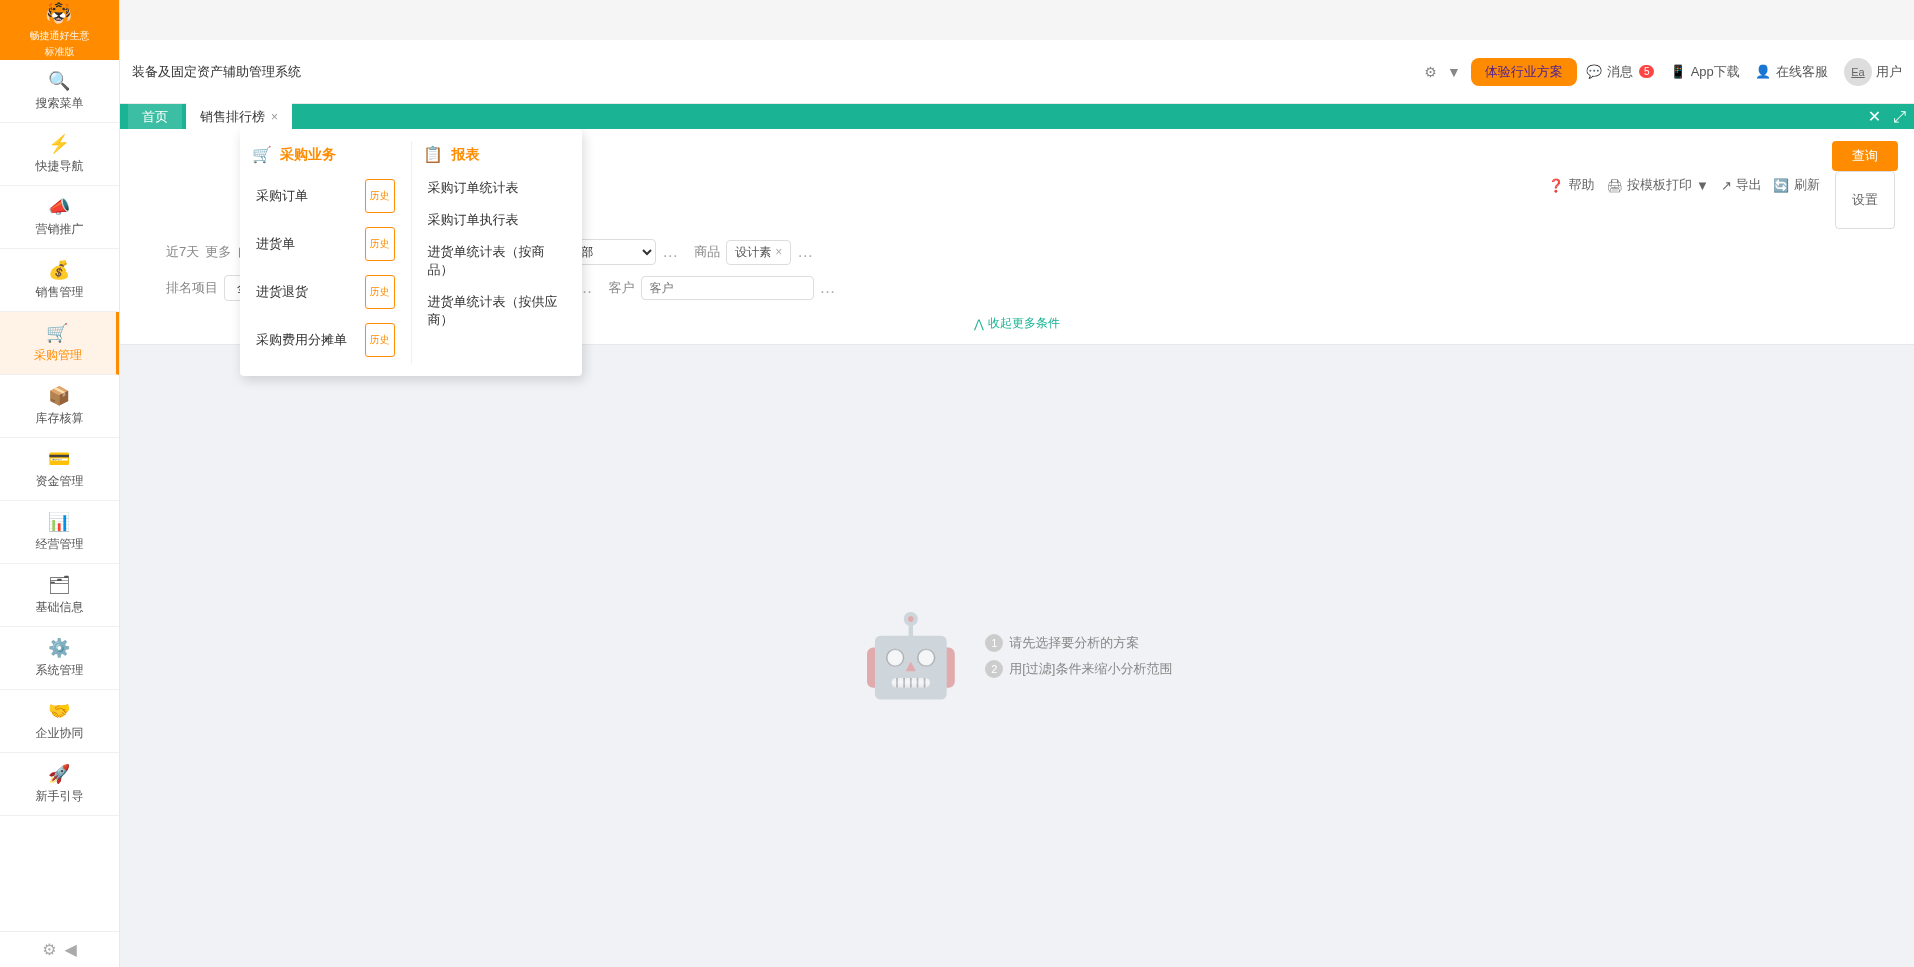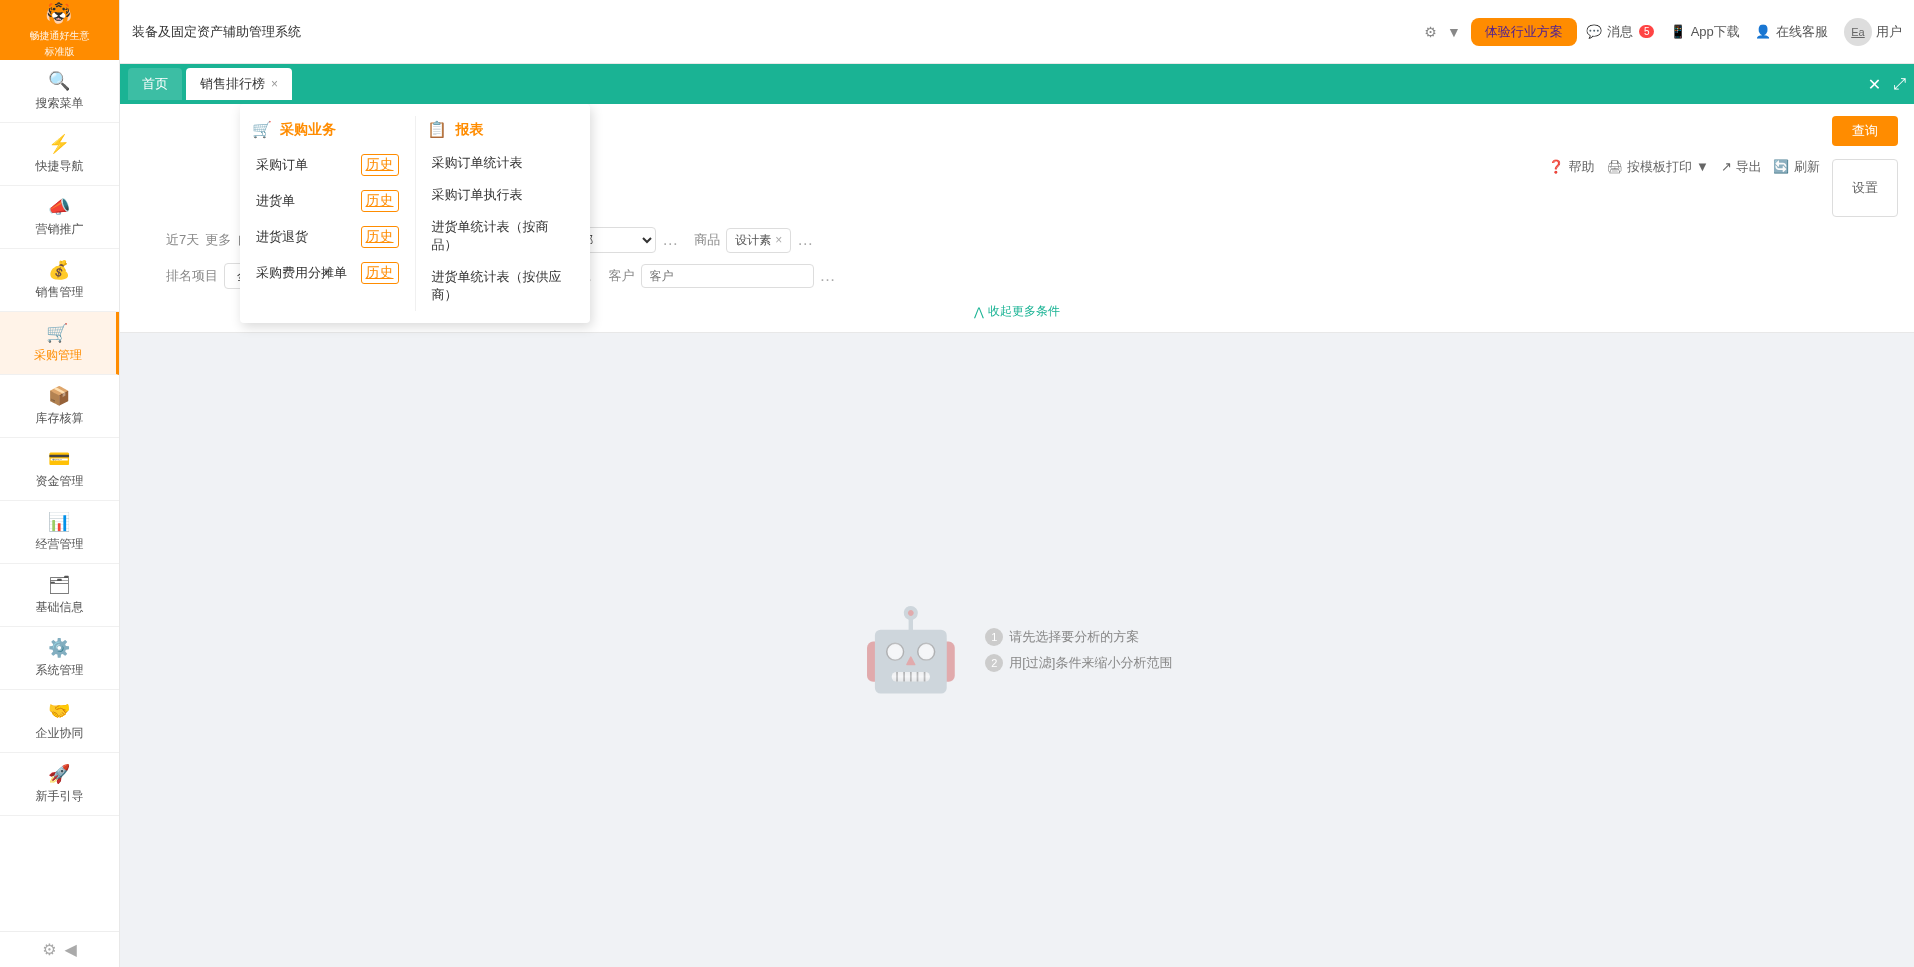--- a/index.html
+++ b/index.html
@@ -67,20 +67,21 @@
 
     
     .topbar {
       height: 64px;
       background: #fff;
       border-bottom: 1px solid #e8e8e8;
       display: flex;
       align-items: center;
       padding: 0 12px;
       gap: 10px;
+      margin-top: 40px;
     }
     .topbar-title {
       font-size: 13px;
       color: #333;
       flex: 1;
     }
     .topbar-btn {
       background: #ff8c00;
       color: #4c1d95;
       border: none;
@@ -123,21 +124,21 @@
       text-decoration: underline;
     }
     .settings-icon, .dropdown-arrow {
       font-size: 14px;
       color: #888;
       cursor: pointer;
     }
 
     
     .tabbar {
-      height: 40px;
+      height: 25px;
       background: #1ab394;
       display: flex;
       align-items: center;
       padding: 0 8px;
       gap: 4px;
     }
     .tab {
       height: 32px;
       padding: 0 14px;
       border-radius: 4px 4px 0 0;
@@ -324,26 +325,25 @@
       display: flex;
       align-items: center;
       justify-content: space-between;
       padding: 7px 4px;
       color: #333;
       font-size: 13px;
       cursor: pointer;
       border-radius: 3px;
     }
     .history-badge {
-      font-size: 14px;
+      font-size: 10px;
       border: 1px solid #ff8c00;
       color: #ff8c00;
       border-radius: 3px;
-      padding: 1px 4px;
-      text-decoration: underline;
+      padding: 9px 4px;
     }
   </style>
 </head>
 <body>
 
 <div class="sidebar">
   <div class="sidebar-logo">
     <span class="logo-icon">🐯</span>
     <span class="logo-text">畅捷通好生意</span>
     <span class="logo-text">标准版</span>
@@ -462,21 +462,21 @@
           <span>▼</span>
         </div>
         <div class="fa-btn">
           <span>↗</span>
           <span>导出</span>
         </div>
         <div class="fa-btn">
           <span>🔄</span>
           <span>刷新</span>
         </div>
-        <div style="display:flex;flex-direction:column;gap:13px;">
+        <div style="display:flex;flex-direction:column;gap:0;align-items:center;">
           <button class="query-btn">查询</button>
           <button class="set-btn">设置</button>
         </div>
       </div>
 
       <div class="filter-row">
         <div class="filter-item">
           <span class="fi-label">近7天</span>
           <span class="fi-label">更多</span>
           <span class="fi-label">自定义</span>

